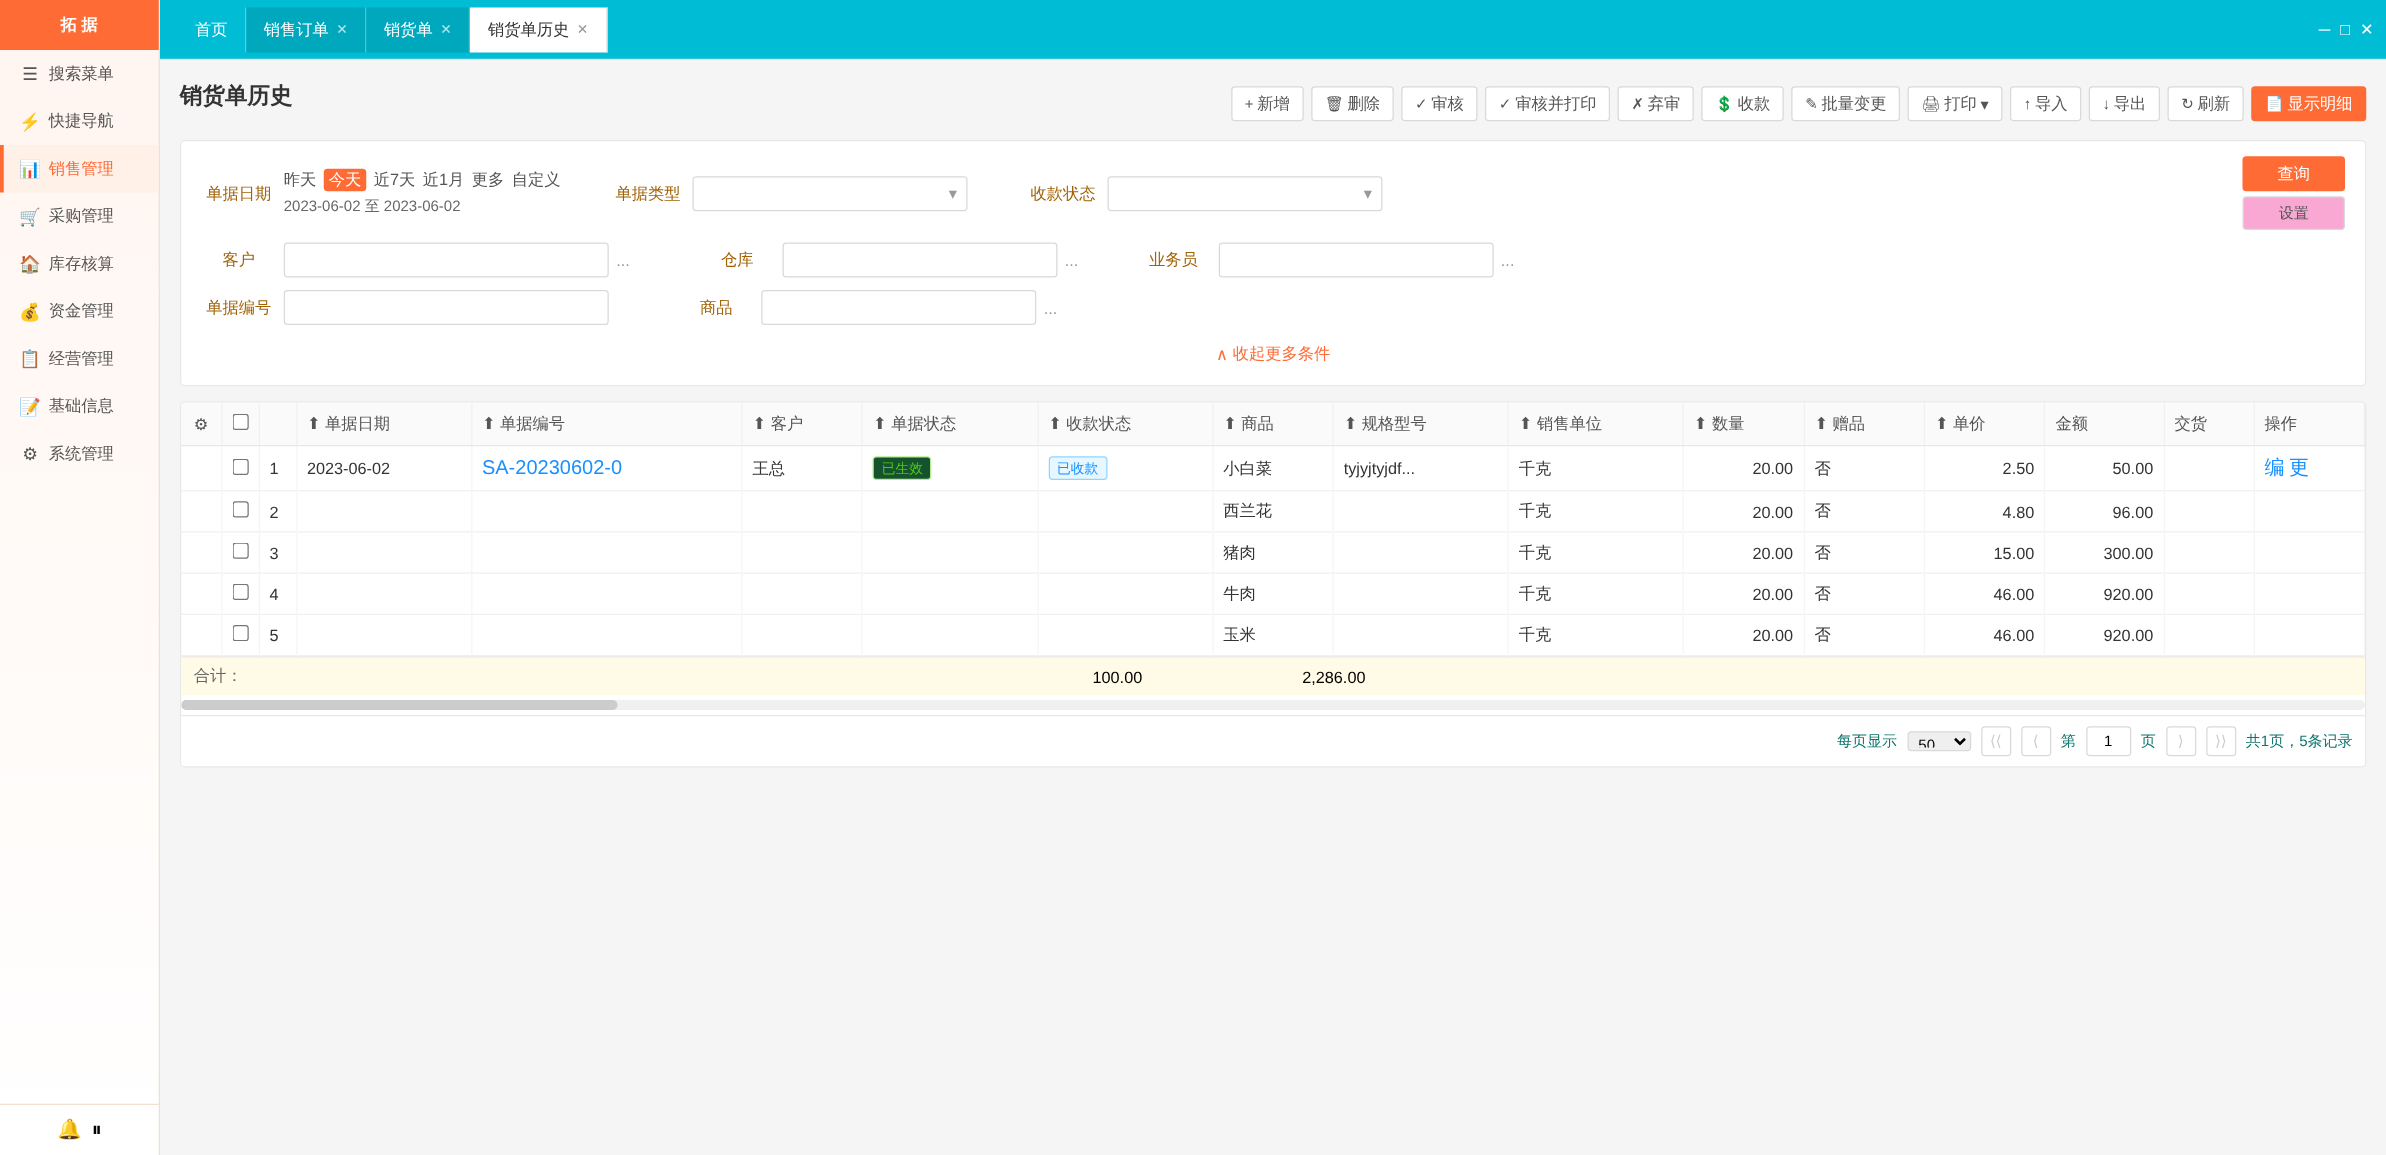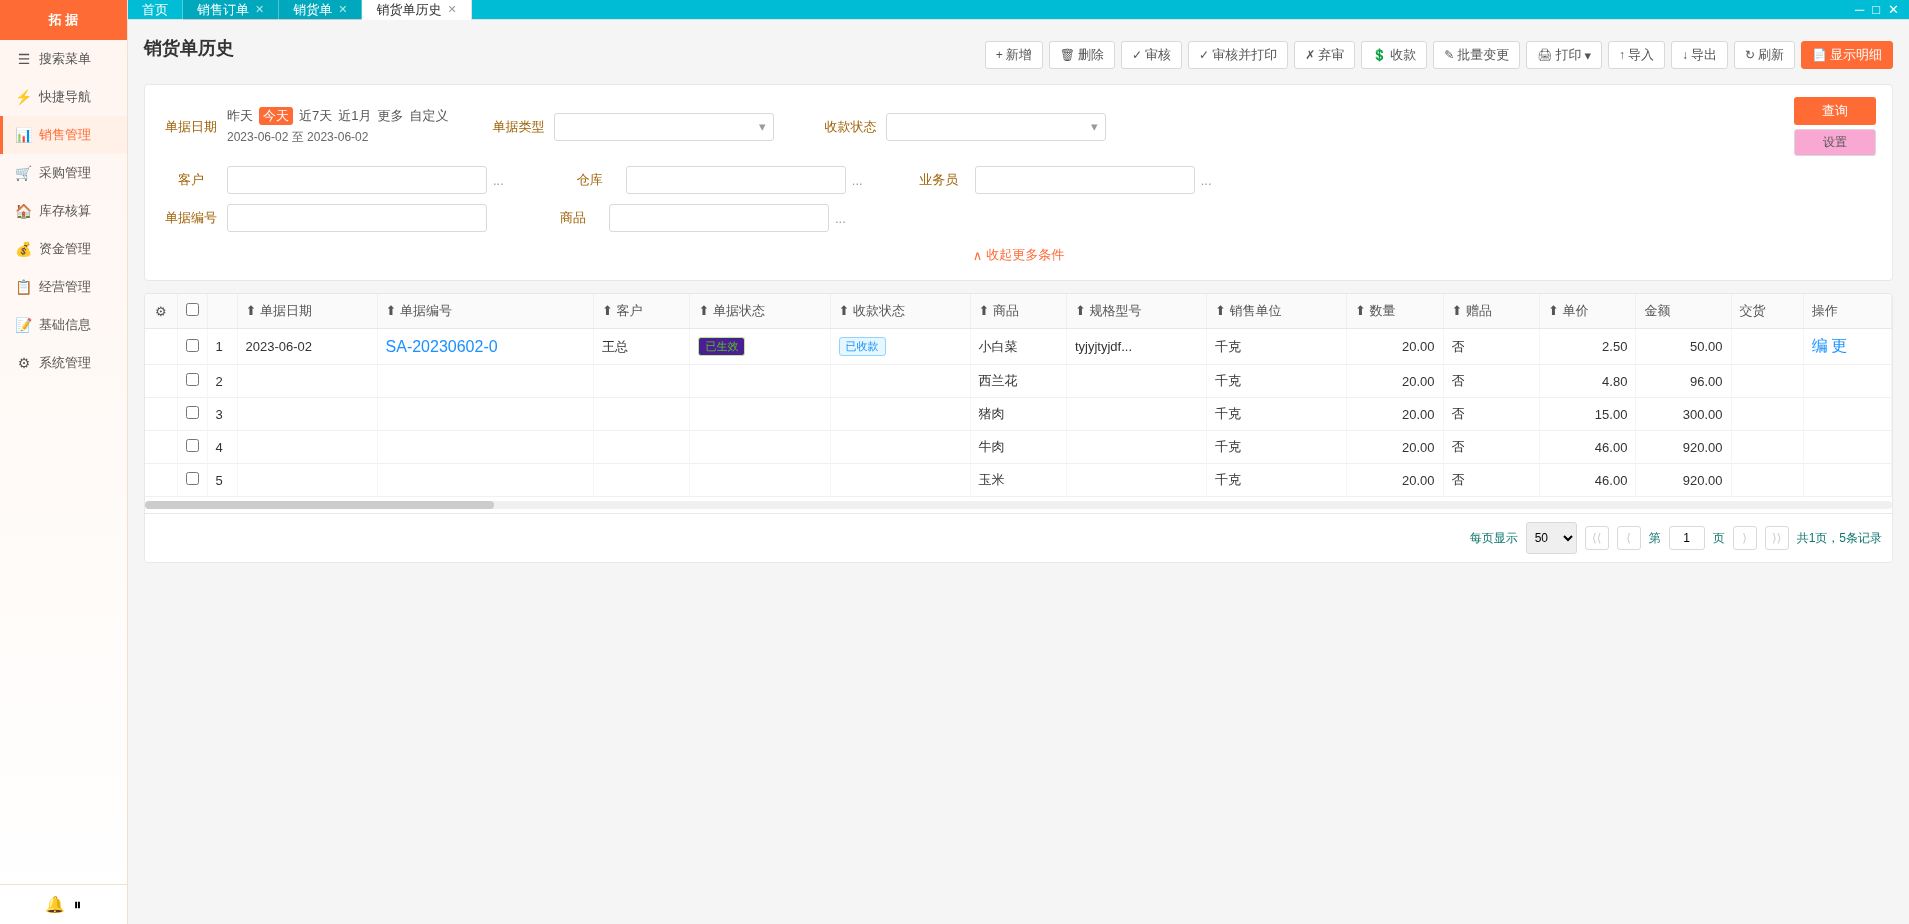--- a/index.html
+++ b/index.html
@@ -52,22 +52,22 @@
       flex-direction: column;
       overflow: hidden;
     }
 
     
     .tab-bar {
       display: flex;
       align-items: center;
       background: #fff;
       border-bottom: 1px solid #e0e0e0;
-      height: 20px;
-      padding-left: 0;
+      height: 48px;
+      padding-left: 14px;
       flex-shrink: 0;
     }
     .tab {
       display: flex;
       align-items: center;
       padding: 0 14px;
       height: 36px;
       cursor: pointer;
       color: #555;
       border-right: 1px solid #e0e0e0;
@@ -255,21 +255,21 @@
       color: #333;
       border-right: 1px solid #f5f5f5;
       white-space: nowrap;
     }
     .tag {
       display: inline-block;
       padding: 1px 6px;
       border-radius: 3px;
       font-size: 11px;
     }
-    .tag-green { background: #4c1d95; color: #52c41a; border: 1px solid #b7eb8f; }
+    .tag-green { background: #14532d; color: #52c41a; border: 1px solid #b7eb8f; }
     .tag-blue { background: #e6f7ff; color: #1890ff; border: 1px solid #91d5ff; }
     .action-link { color: #1890ff; cursor: pointer; font-size: 16px; }
 
     
     .table-footer {
       display: flex;
       align-items: center;
       padding: 6px 10px;
       background: #fffbe6;
       border-top: 1px solid #e8e8e8;
@@ -304,21 +304,21 @@
       border: 1px solid #d9d9d9;
       border-radius: 3px;
       text-align: center;
       font-size: 12px;
     }
     .per-page-select {
       border: 1px solid #d9d9d9;
       border-radius: 3px;
       padding: 2px 4px;
       font-size: 12px;
-      height: 32px;
+      height: 16px;
     }
     .scrollbar-area {
       height: 8px;
       background: #f0f0f0;
       border-radius: 4px;
       margin: 4px 0;
       position: relative;
     }
     .scrollbar-thumb {
       position: absolute;
@@ -673,20 +673,25 @@
       <td style="text-align:right;">20.00</td>
       <td>否</td>
       <td style="text-align:right;">46.00</td>
       <td style="text-align:right;">920.00</td>
       <td></td>
       <td></td>
     </tr>
           </tbody>
       </table>
 
+      <div class="table-footer">
+        <span class="footer-label">合计：</span>
+        <span style="margin-left:660px;">100.00</span>
+        <span style="margin-left:128px;">2,286.00</span>
+      </div>
 
       <div class="scrollbar-area">
         <div class="scrollbar-thumb"></div>
       </div>
 
       <div class="pagination-bar">
         <span class="pagination-text">每页显示</span>
         <select class="per-page-select">
           <option>50</option>
           <option>100</option>

